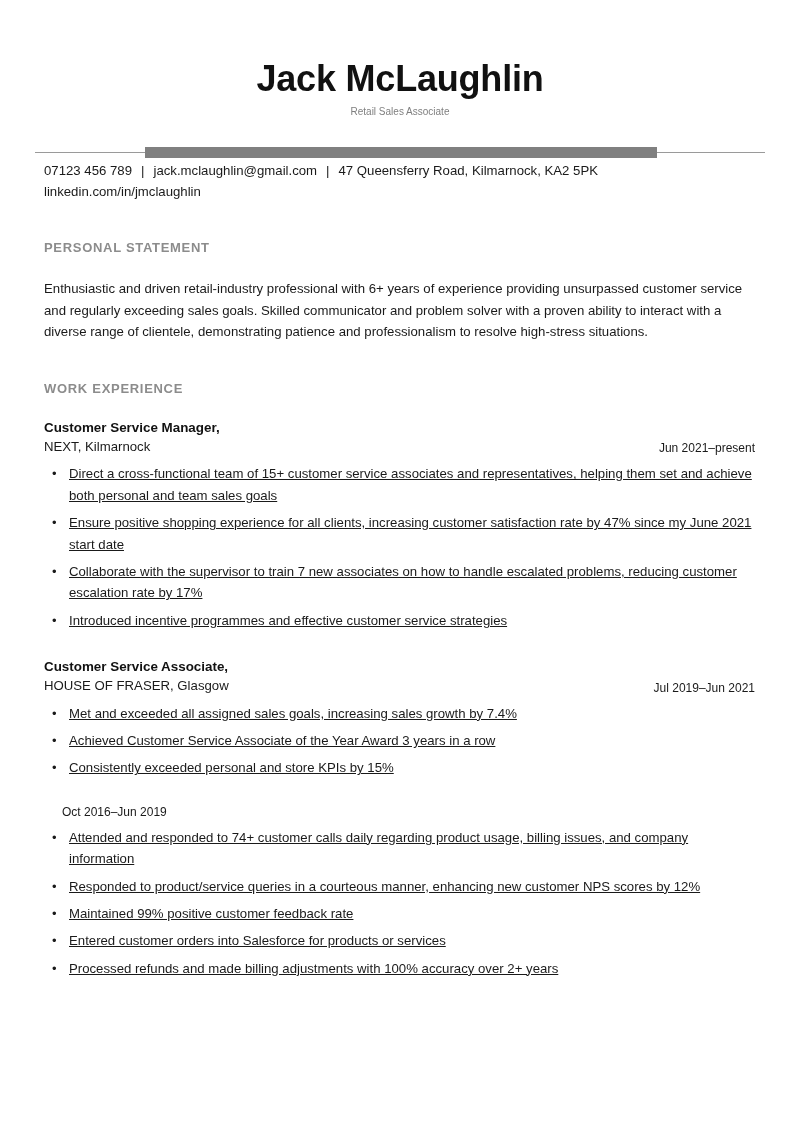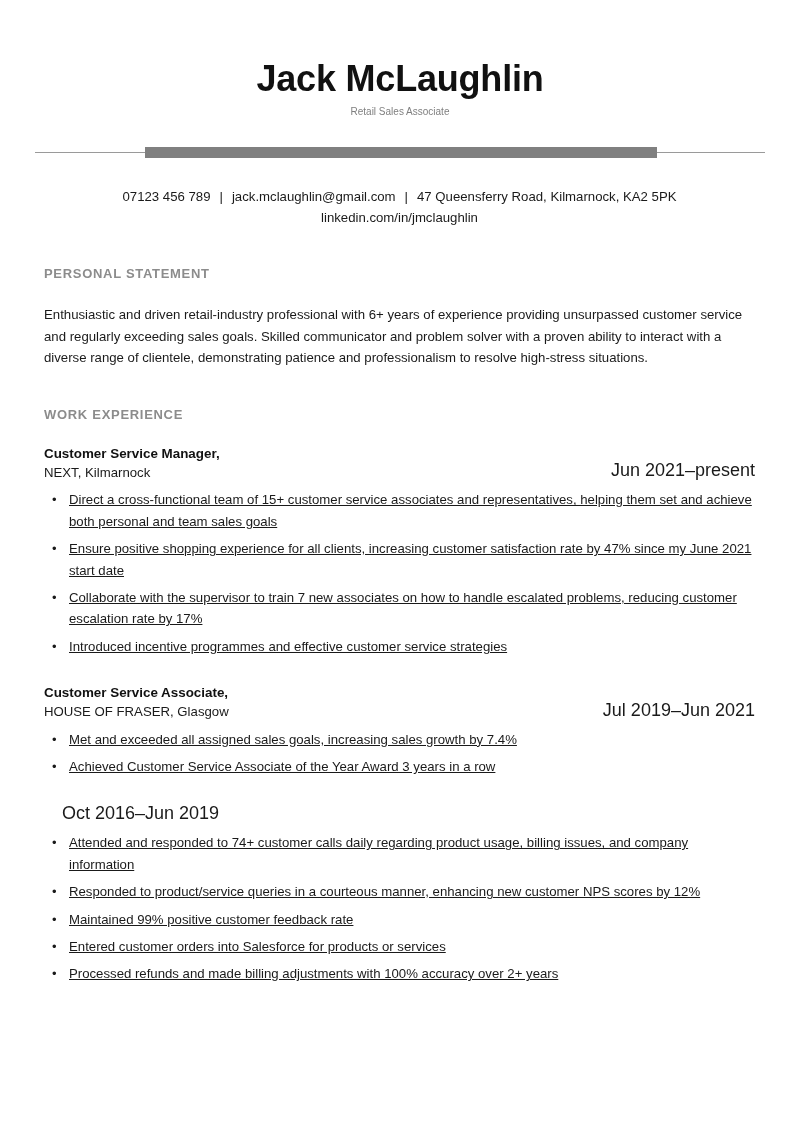--- a/index.html
+++ b/index.html
@@ -79,25 +79,23 @@
   .section-title {
     font-size: 13px;
     font-weight: 700;
     letter-spacing: 0.7px;
     color: #8c8c8c;
     text-transform: uppercase;
     margin: 0;
   }
 
   .contact {
-    text-align: center;
     font-size: 13.2px;
     color: #1a1a1a;
     line-height: 1.55;
-    margin-top: 26px;
   }
   .contact .sep {
     display: inline-block;
     padding: 0 9px;
     color: #1a1a1a;
   }
 
   .statement {
     font-size: 13.2px;
     line-height: 1.63;
@@ -129,21 +127,21 @@
     line-height: 1.45;
   }
   .job-company {
     font-size: 13.2px;
     font-weight: 400;
     color: #1a1a1a;
     line-height: 1.45;
   }
   .job-dates {
     flex: 0 0 auto;
-    font-size: 18px;
+    font-size: 12px;
     color: #1a1a1a;
     text-align: left;
     white-space: nowrap;
     padding-left: 18px;
     padding-bottom: 1px;
   }
 
   ul.bullets {
     list-style: none;
     margin: 7px 0 0 0;
@@ -221,20 +219,21 @@
         <div class="job-head">
           <div class="job-head-left">
             <div class="job-title">Customer Service Associate,</div>
             <div class="job-company">HOUSE OF FRASER, Glasgow</div>
           </div>
           <div class="job-dates">Jul 2019–Jun 2021</div>
         </div>
         <ul class="bullets">
           <li>Met and exceeded all assigned sales goals, increasing sales growth by 7.4%</li>
           <li>Achieved Customer Service Associate of the Year Award 3 years in a row</li>
+          <li>Consistently exceeded personal and store KPIs by 15%</li>
         </ul>
       </div>
 
       <div class="job">
         <div class="job-head">
           <div class="job-dates">Oct 2016–Jun 2019</div>
         </div>
         <ul class="bullets">
           <li>Attended and responded to 74+ customer calls daily regarding product usage, billing issues, and company information</li>
           <li>Responded to product/service queries in a courteous manner, enhancing new customer NPS scores by 12%</li>

